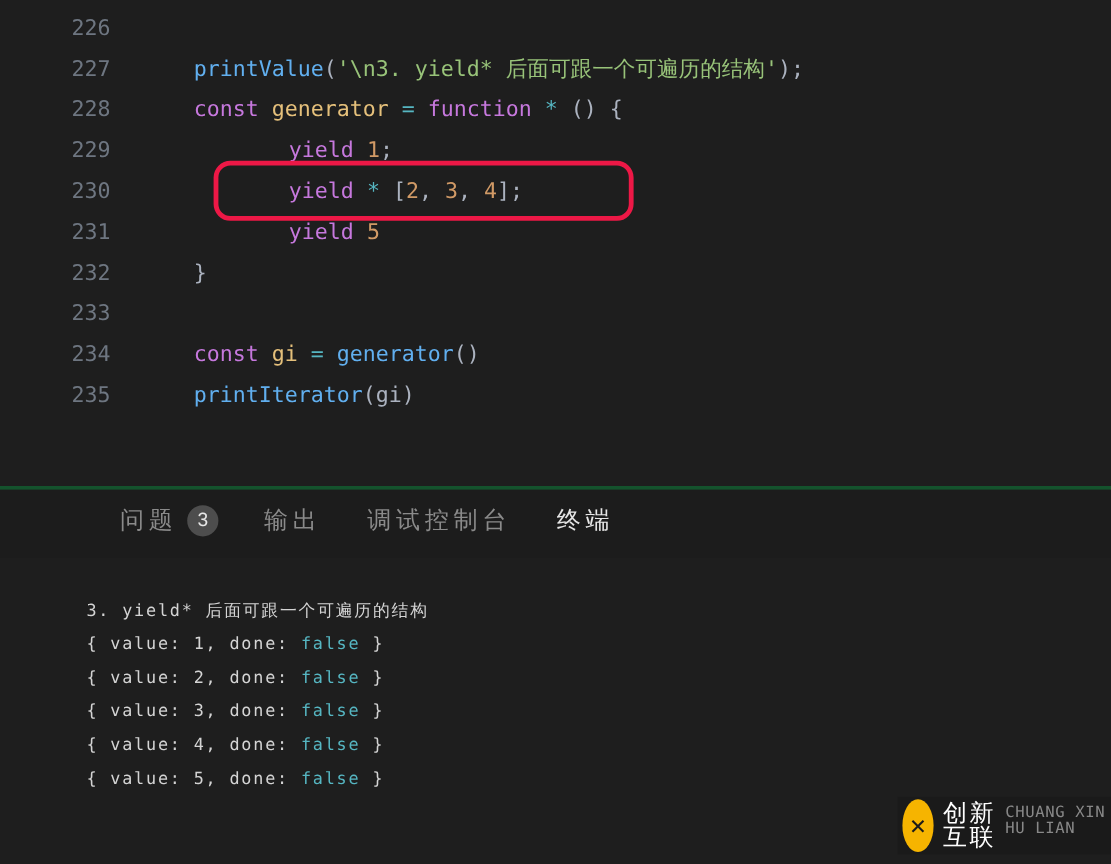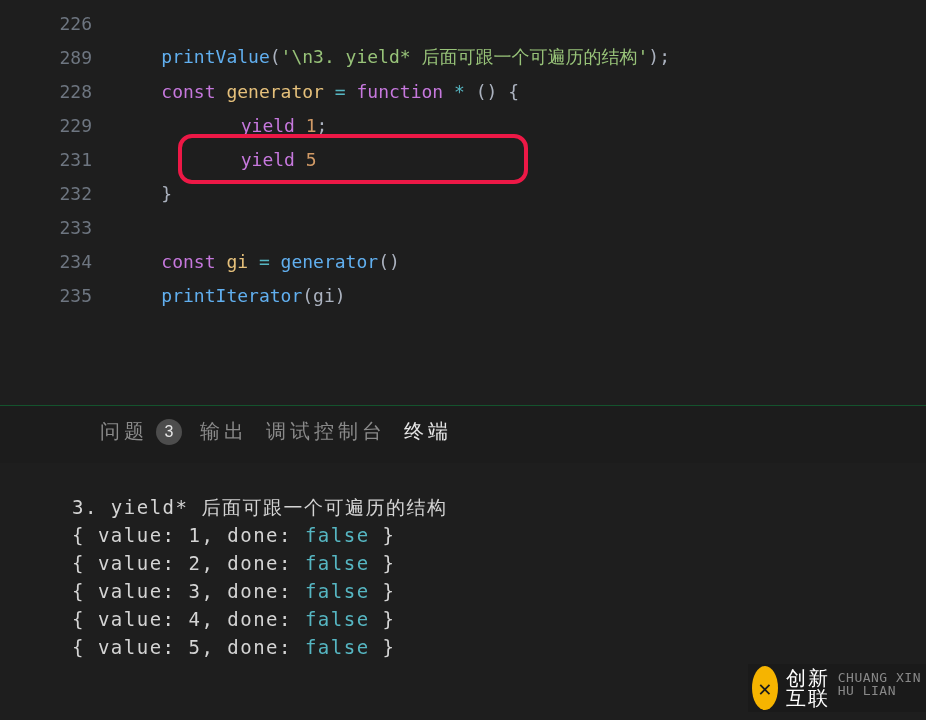--- a/index.html
+++ b/index.html
@@ -48,24 +48,24 @@
     left: 178px;
     top: 134px;
     width: 350px;
     height: 50px;
     pointer-events: none;
   }
 
   .panel-tabs {
     display: flex;
     align-items: flex-start;
-    gap: 18px;
+    gap: 38px;
     padding: 12px 0 18px 100px;
     background: #1c1c1c;
-    border-top: 1px solid #14532d;
+    border-top: 3px solid #14532d;
     font-family: -apple-system, "PingFang SC", "Microsoft YaHei", sans-serif;
     font-size: 20px;
   }
   .tab {
     color: #8a8a8a;
     cursor: pointer;
     display: flex;
     align-items: center;
     gap: 8px;
     letter-spacing: 4px;
@@ -79,21 +79,21 @@
     height: 26px;
     display: inline-flex;
     align-items: center;
     justify-content: center;
     font-size: 16px;
     letter-spacing: 0;
   }
 
   .terminal {
     padding: 30px 0 0 72px;
-    font-size: 19px;
+    font-size: 14px;
     line-height: 28px;
     color: #d4d4d4;
     font-family: "Menlo", "Consolas", monospace;
     letter-spacing: 1.5px;
   }
   .terminal .kw-false { color: #56b6c2; }
   .terminal .num { color: #d4d4d4; }
 
   .logo-badge {
     position: absolute;
@@ -116,23 +116,24 @@
   }
   .logo-text { display:flex; flex-direction:row; line-height:1; }
   .logo-cn { color:#fff; font-size:20px; font-family:"PingFang SC","Microsoft YaHei",sans-serif; letter-spacing:2px; }
   .logo-en { color:#888; font-size:13px; letter-spacing:0.5px; margin-top:3px;}
 </style>
 </head>
 <body>
 
 <div class="editor-pane" id="editor">
     <div class="code-line"><div class="gutter">226</div><div>    </div></div>
-    <div class="code-line"><div class="gutter">289</div><div>    <span class="tok-func">printValue</span><span class="tok-punc">(</span><span class="tok-string">'\n3. yield* 后面可跟一个可遍历的结构'</span><span class="tok-punc">);</span></div></div>
+    <div class="code-line"><div class="gutter">227</div><div>    <span class="tok-func">printValue</span><span class="tok-punc">(</span><span class="tok-string">'\n3. yield* 后面可跟一个可遍历的结构'</span><span class="tok-punc">);</span></div></div>
     <div class="code-line"><div class="gutter">228</div><div>    <span class="tok-keyword">const </span><span class="tok-var">generator</span><span class="tok-op"> = </span><span class="tok-keyword">function </span><span class="tok-op">* </span><span class="tok-punc">()</span><span class="tok-punc"> {</span></div></div>
     <div class="code-line"><div class="gutter">229</div><div>        <span class="tok-yield">yield </span><span class="tok-number">1</span><span class="tok-punc">;</span></div></div>
+    <div class="code-line"><div class="gutter">230</div><div>        <span class="tok-yield">yield </span><span class="tok-op">* </span><span class="tok-punc">[</span><span class="tok-number">2</span><span class="tok-punc">, </span><span class="tok-number">3</span><span class="tok-punc">, </span><span class="tok-number">4</span><span class="tok-punc">];</span></div></div>
     <div class="code-line"><div class="gutter">231</div><div>        <span class="tok-yield">yield </span><span class="tok-number">5</span></div></div>
     <div class="code-line"><div class="gutter">232</div><div>    <span class="tok-punc">}</span></div></div>
     <div class="code-line"><div class="gutter">233</div><div>    </div></div>
     <div class="code-line"><div class="gutter">234</div><div>    <span class="tok-keyword">const </span><span class="tok-var">gi</span><span class="tok-op"> = </span><span class="tok-func">generator</span><span class="tok-punc">()</span></div></div>
     <div class="code-line"><div class="gutter">235</div><div>    <span class="tok-func">printIterator</span><span class="tok-punc">(</span><span class="tok-ident">gi</span><span class="tok-punc">)</span></div></div>
   </div>
 <div class="highlight-box"></div>
 
 <div class="panel-tabs">
   <div class="tab">

